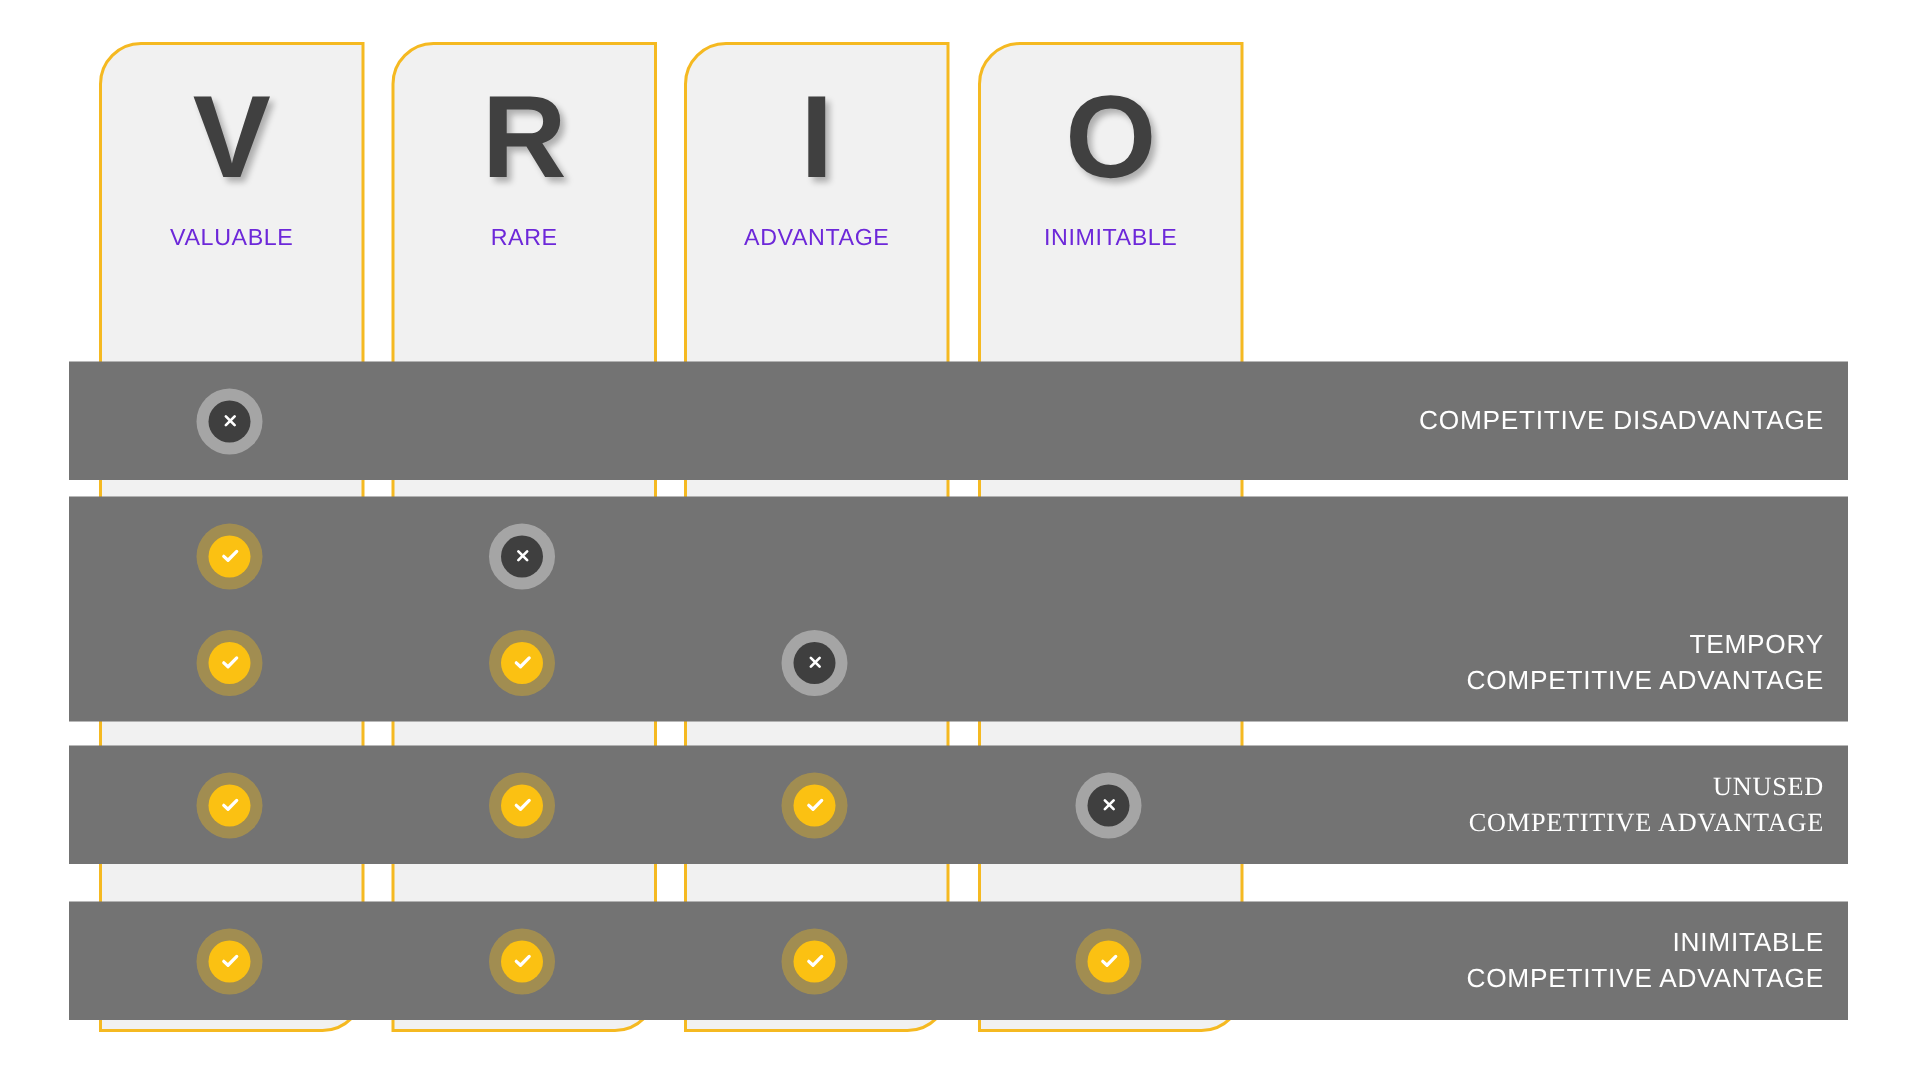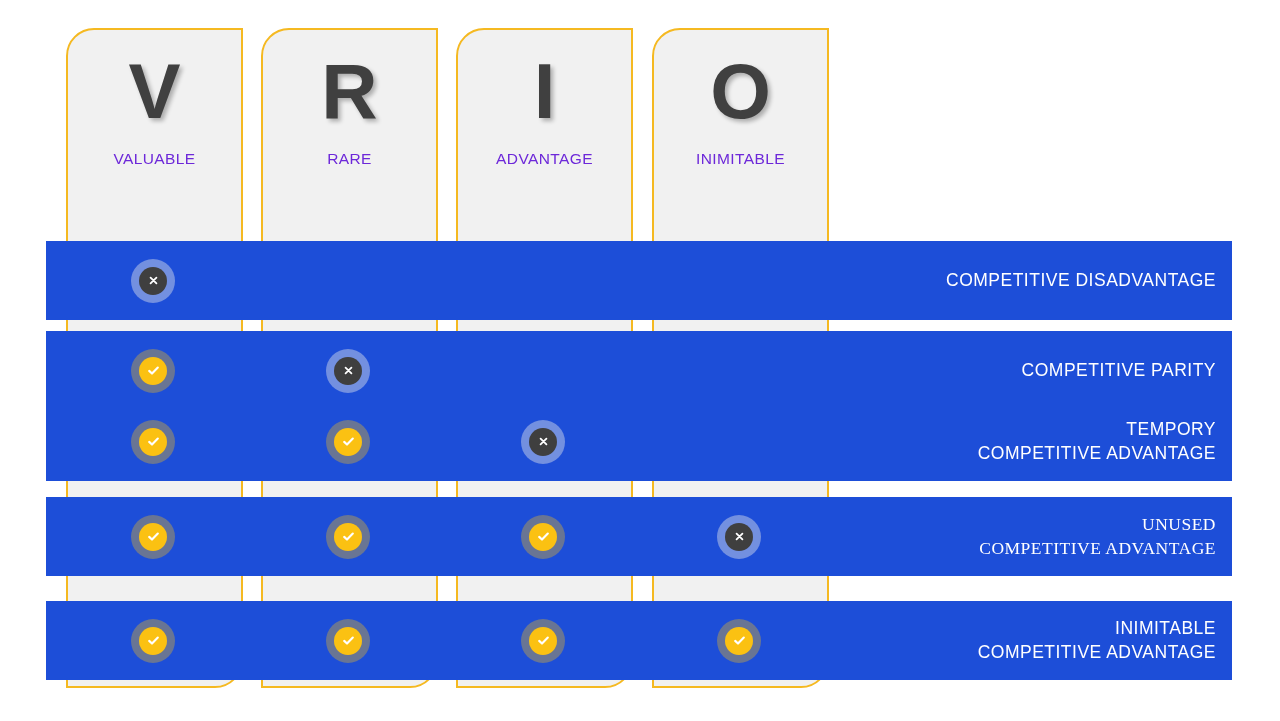--- a/index.html
+++ b/index.html
@@ -66,21 +66,21 @@
     letter-spacing: 0.4px;
     color: #6d28d9;
   }
 
   
   .outcome-row {
     position: absolute;
     left: 46px;
     width: 1186px;
     height: 79px;
-    background: #1d4ed8;
+    background: #737373;
     z-index: 3;
   }
 
   .row-label {
     position: absolute;
     right: 16px;
     top: 0;
     height: 79px;
     display: flex;
     flex-direction: column;
@@ -142,21 +142,20 @@
         <div class="row-label">COMPETITIVE DISADVANTAGE</div>
         <div class="mark no" style="left: 107px;">
           <div class="mark-disc">
             <svg width="13" height="13" viewBox="0 0 16 16" fill="none">
               <path d="M4.4 4.4 L11.6 11.6 M11.6 4.4 L4.4 11.6" stroke="#ffffff" stroke-width="2.2" stroke-linecap="round"></path>
             </svg>
           </div>
         </div>
       </div>
       <div class="outcome-row" style="top: 331px;">
-        <div class="row-label">COMPETITIVE PARITY</div>
         <div class="mark yes" style="left: 107px;">
           <div class="mark-disc">
             <svg width="15" height="15" viewBox="0 0 16 16" fill="none">
               <path d="M3.4 8.4 L6.4 11.2 L12.6 4.9" stroke="#ffffff" stroke-width="2.3" stroke-linecap="round" stroke-linejoin="round"></path>
             </svg>
           </div>
         </div>
         <div class="mark no" style="left: 302px;">
           <div class="mark-disc">
             <svg width="13" height="13" viewBox="0 0 16 16" fill="none">

